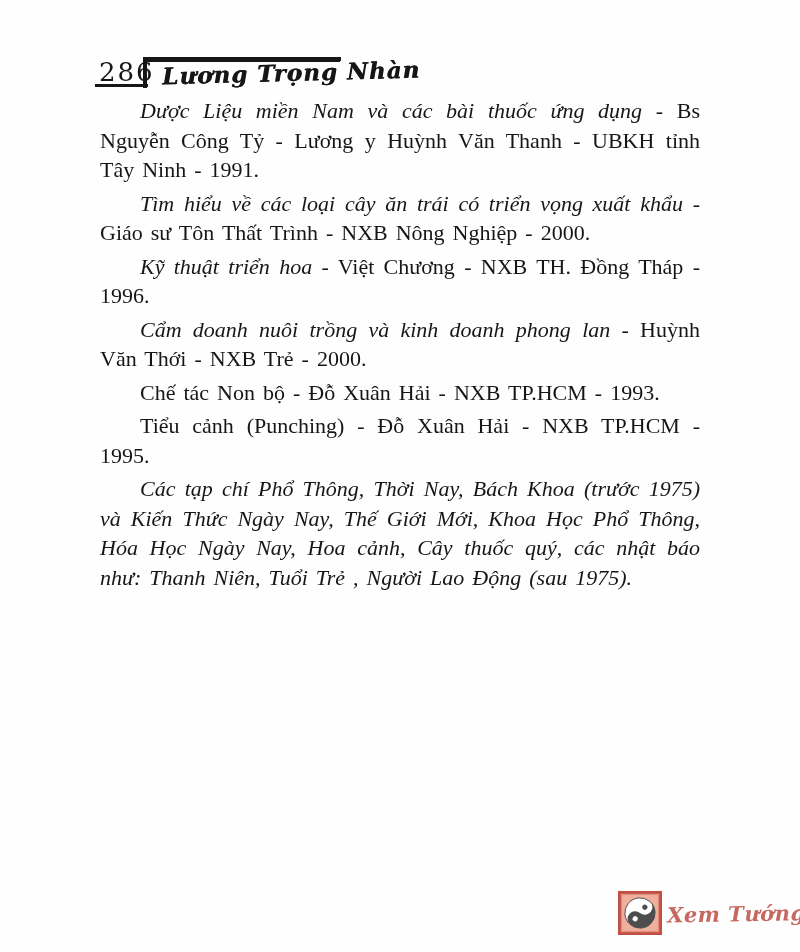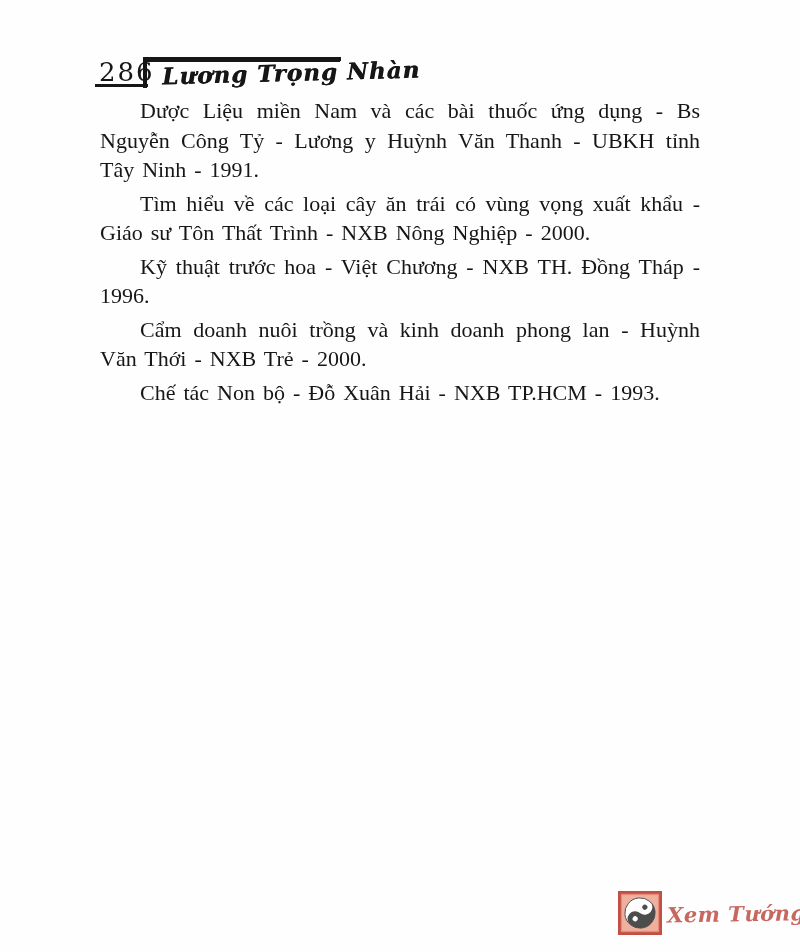--- a/index.html
+++ b/index.html
@@ -47,21 +47,21 @@
     white-space:nowrap;
   }
 
   
   .text-block{
     position:absolute; left:100px; top:96px; width:600px;
     font-size:22px; line-height:29.5px;
     text-align:justify; word-spacing:2.5px;
   }
   .para{ margin:0 0 4px 0; text-indent:40px; }
-  .para .it{ }
+  .para .it{ font-style:italic; }
 
   
   .watermark{
     position:absolute; left:618px; top:891px;
     display:flex; align-items:center; gap:5px;
     white-space:nowrap;
   }
   .yy-box{ display:inline-flex; width:44px; height:44px; }
   .wm-text{
     font-family:"DejaVu Serif", serif;
@@ -77,24 +77,26 @@
 <div class="page">
 
   <span class="pagenum">286</span>
   <div class="num-underline"></div>
   <div class="rule-vert"></div>
   <div class="rule-top"></div>
   <span class="author">Lương Trọng Nhàn</span>
 
   <main class="text-block">
       <p class="para"><span class="it">Dược Liệu miền Nam và các bài thuốc ứng dụng</span><span> - Bs Nguyễn Công Tỷ - Lương y Huỳnh Văn Thanh - UBKH tỉnh Tây Ninh - 1991.</span></p>
-      <p class="para"><span class="it">Tìm hiểu về các loại cây ăn trái có vùng vọng xuất khẩu</span><span> - Giáo sư Tôn Thất Trình - NXB Nông Nghiệp - 2000.</span></p>
-      <p class="para"><span class="it">Kỹ thuật trước hoa</span><span> - Việt Chương - NXB TH. Đồng Tháp - 1996.</span></p>
+      <p class="para"><span class="it">Tìm hiểu về các loại cây ăn trái có triển vọng xuất khẩu</span><span> - Giáo sư Tôn Thất Trình - NXB Nông Nghiệp - 2000.</span></p>
+      <p class="para"><span class="it">Kỹ thuật triển hoa</span><span> - Việt Chương - NXB TH. Đồng Tháp - 1996.</span></p>
       <p class="para"><span class="it">Cẩm doanh nuôi trồng và kinh doanh phong lan</span><span> - Huỳnh Văn Thới - NXB Trẻ - 2000.</span></p>
       <p class="para"><span>Chế tác Non bộ - Đỗ Xuân Hải - NXB TP.HCM - 1993.</span></p>
+      <p class="para"><span>Tiểu cảnh (Punching) - Đỗ Xuân Hải - NXB TP.HCM - 1995.</span></p>
+      <p class="para"><span class="it">Các tạp chí Phổ Thông, Thời Nay, Bách Khoa (trước 1975) và Kiến Thức Ngày Nay, Thế Giới Mới, Khoa Học Phổ Thông, Hóa Học Ngày Nay, Hoa cảnh, Cây thuốc quý, các nhật báo như: Thanh Niên, Tuổi Trẻ , Người Lao Động (sau 1975).</span></p>
     </main>
 
   <div class="watermark">
     <span class="yy-box">
       <svg viewBox="0 0 48 48" width="44" height="44" aria-hidden="true">
         <rect id="yy-outer" x="1.5" y="1.5" width="45" height="45" fill="#e48b79" stroke="#c14f43" stroke-width="3"></rect>
         <rect id="yy-inner" x="4.5" y="4.5" width="39" height="39" fill="#f0b09e"></rect>
         <g transform="translate(24,24) rotate(40)">
           <circle id="yy-yin" r="16.5" fill="#ffffff" stroke="#4d4d4d" stroke-width="1"></circle>
           <path id="yy-yang" d="M0,-16.5 A16.5,16.5 0 0 1 0,16.5 A8.25,8.25 0 0 1 0,0 A8.25,8.25 0 0 0 0,-16.5 Z" fill="#4d4d4d"></path>

